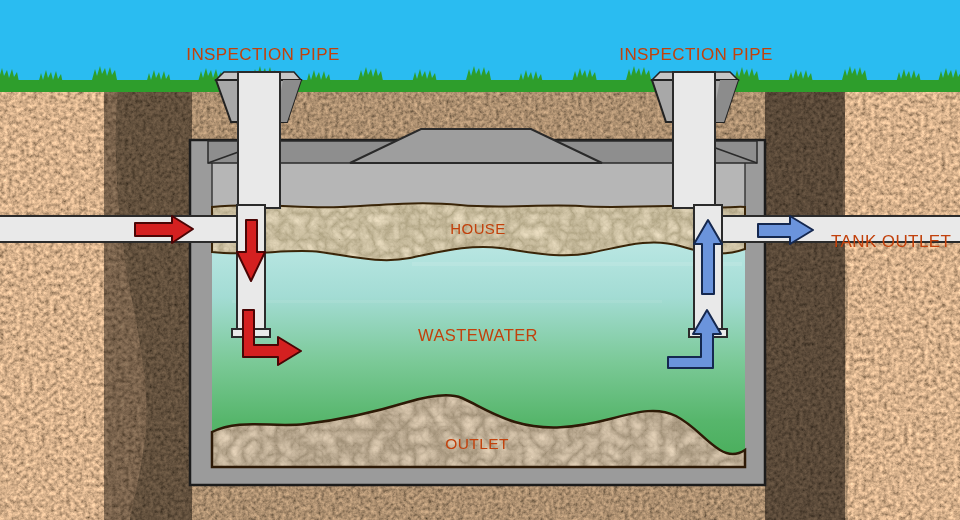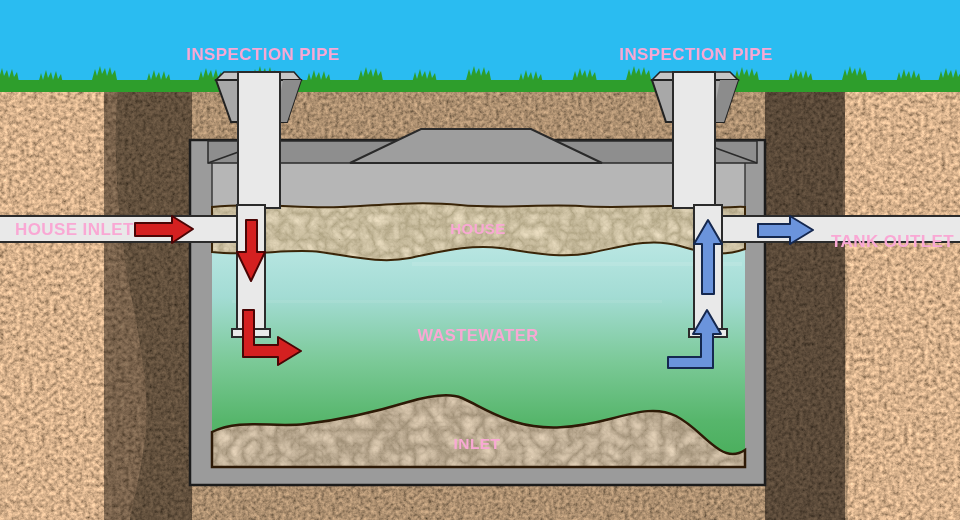--- a/index.html
+++ b/index.html
@@ -2,21 +2,21 @@
 <html><head>
 <meta charset="utf-8">
 <style>
   html,body{margin:0;padding:0;background:#000;}
   #stage{
     position:relative;width:960px;height:520px;overflow:hidden;
     font-family:"Liberation Sans", sans-serif;
   }
   #scene{position:absolute;left:0;top:0;}
   .label{
-    position:absolute;color:#f9a8d4;font-weight:bold;
+    position:absolute;color:#c2410c;font-weight:normal;
     letter-spacing:.4px;white-space:nowrap;line-height:1.05;
     text-align:center;user-select:none;
   }
   .lbl-insp{font-size:17px;width:180px;}
   .lbl-manhole{font-size:15.5px;width:130px;}
   .lbl-inlet{font-size:17px;width:130px;text-align:left;}
   .lbl-outlet{font-size:17px;width:130px;text-align:left;}
   .lbl-scum{font-size:15px;width:90px;}
   .lbl-waste{font-size:16.5px;width:160px;}
   .lbl-sludge{font-size:15.5px;width:110px;}
@@ -152,19 +152,18 @@
 
   <g fill="#6B94DC" stroke="#15284F" stroke-width="2" stroke-linejoin="round">
     <path d="M668,357 L701,357 L701,334 L693,334 L707,310 L721,334 L713,334 L713,368 L668,368 Z"></path>
     <polygon points="708,220 722,244 714,244 714,294 702,294 702,244 694,244"></polygon>
     <polygon points="758,224 790,224 790,216 813,230 790,244 790,237 758,237"></polygon>
   </g>
 </svg>
 
 <div class="label lbl-insp" style="left:173px;top:46px;">INSPECTION PIPE</div>
 <div class="label lbl-insp" style="left:606px;top:46px;">INSPECTION PIPE</div>
-<div class="label lbl-inlet" style="left:15px;top:221px;">HOUSE INLET</div>
 <div class="label lbl-outlet" style="left:831px;top:221px;margin-top:12px;">TANK OUTLET</div>
 <div class="label lbl-scum" style="left:433px;top:221px;">HOUSE</div>
 <div class="label lbl-waste" style="left:398px;top:327px;">WASTEWATER</div>
-<div class="label lbl-sludge" style="left:422px;top:436px;">INLET</div>
+<div class="label lbl-sludge" style="left:422px;top:436px;">OUTLET</div>
 
 </div>
 
 </body></html>

